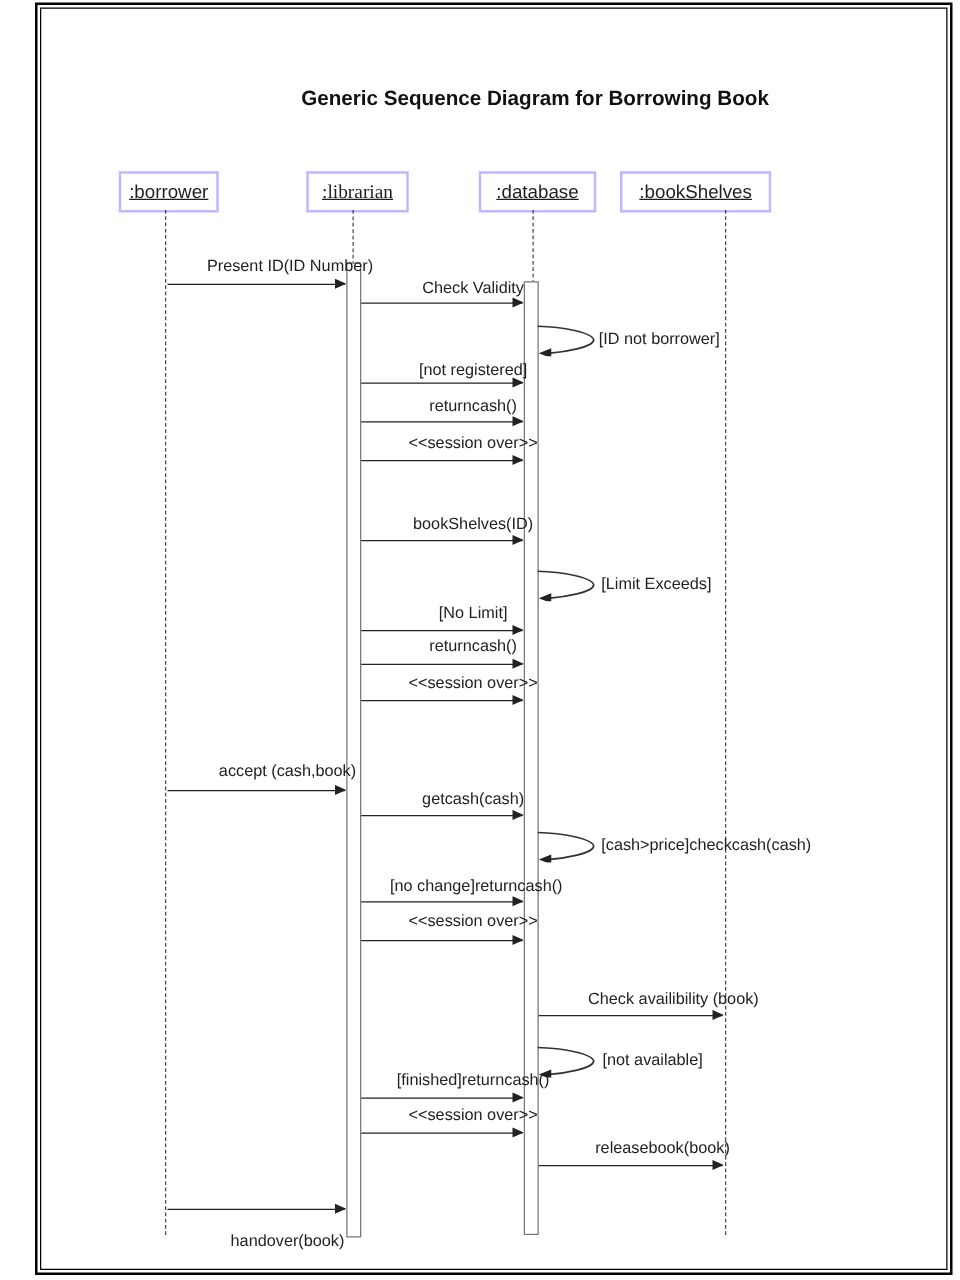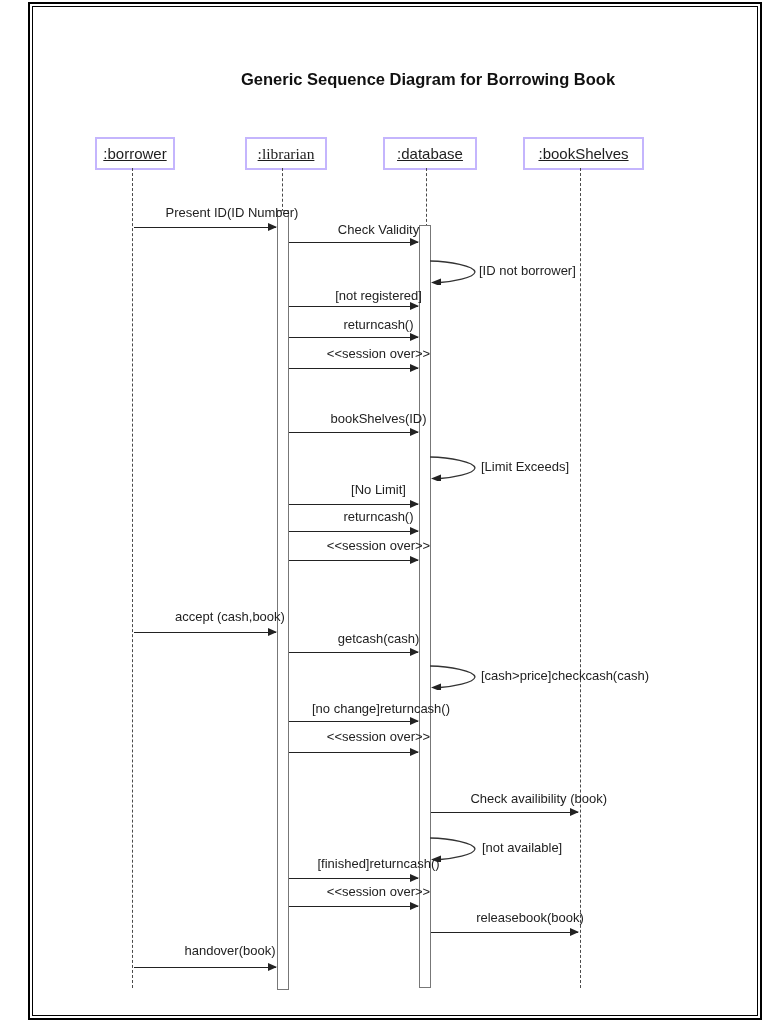--- a/index.html
+++ b/index.html
@@ -34,21 +34,21 @@
 
   <div class="head" style="left:95px;width:76px;">
       <span>:borrower</span>
     </div>
   <div class="head serif" style="left:245px;width:78px;">
       <span>:librarian</span>
     </div>
   <div class="head" style="left:383px;width:90px;">
       <span>:database</span>
     </div>
-  <div class="head" style="left:523px;width:117px;">
+  <div class="head" style="left:496px;width:117px;">
       <span>:bookShelves</span>
     </div>
 
   <div class="lifeline" style="left:132px;top:168px;height:820px;"></div>
   <div class="lifeline" style="left:282px;top:168px;height:44px;"></div>
   <div class="lifeline" style="left:426px;top:168px;height:59px;"></div>
   <div class="lifeline" style="left:580px;top:168px;height:820px;"></div>
 
   <div class="act" style="left:277px;top:210px;height:778px;"></div>
   <div class="act" style="left:419px;top:225px;height:761px;"></div>
@@ -131,21 +131,21 @@
   <div class="mlabel" style="left:289px;top:884px;width:131px;">&lt;&lt;session over&gt;&gt;</div>
   <div class="mline" style="left:289px;top:906px;width:129px;">
       <i class="ah"></i>
     </div>
 
   <div class="mlabel" style="left:431px;top:910px;width:150px;">releasebook(book)</div>
   <div class="mline" style="left:431px;top:932px;width:147px;">
       <i class="ah"></i>
     </div>
 
-  <div class="mlabel" style="left:134px;top:943px;width:144px;">handover(book)</div>
+  <div class="mlabel" style="left:134px;top:985px;width:144px;">handover(book)</div>
   <div class="mline" style="left:134px;top:967px;width:142px;">
       <i class="ah"></i>
     </div>
 
   <svg class="loop" style="left:430px;top:259px;" viewBox="0 0 52 26">
     <path d="M 0 2 C 20 2.5 44 7 45 13 C 44 19 22 22.5 10 23.5" fill="none" stroke="#333" stroke-width="1.3"></path>
     <polygon points="1,23.5 11,19.5 11,27.5" fill="#222"></polygon>
   </svg>
   <div class="looplabel" style="left:479px;top:263px;">[ID not borrower]</div>
 

